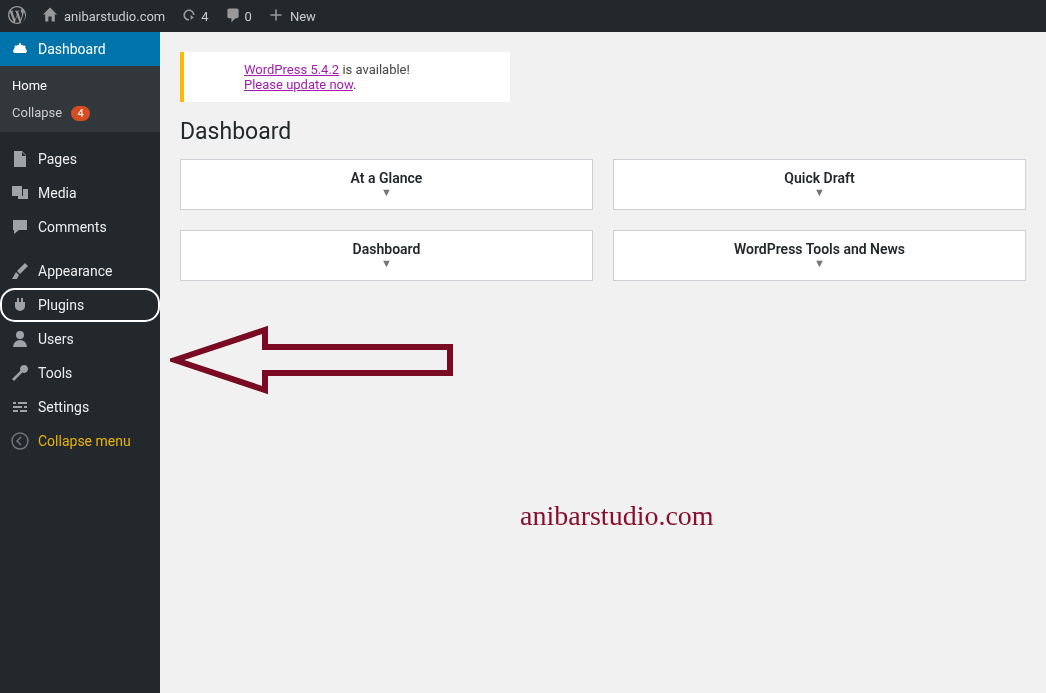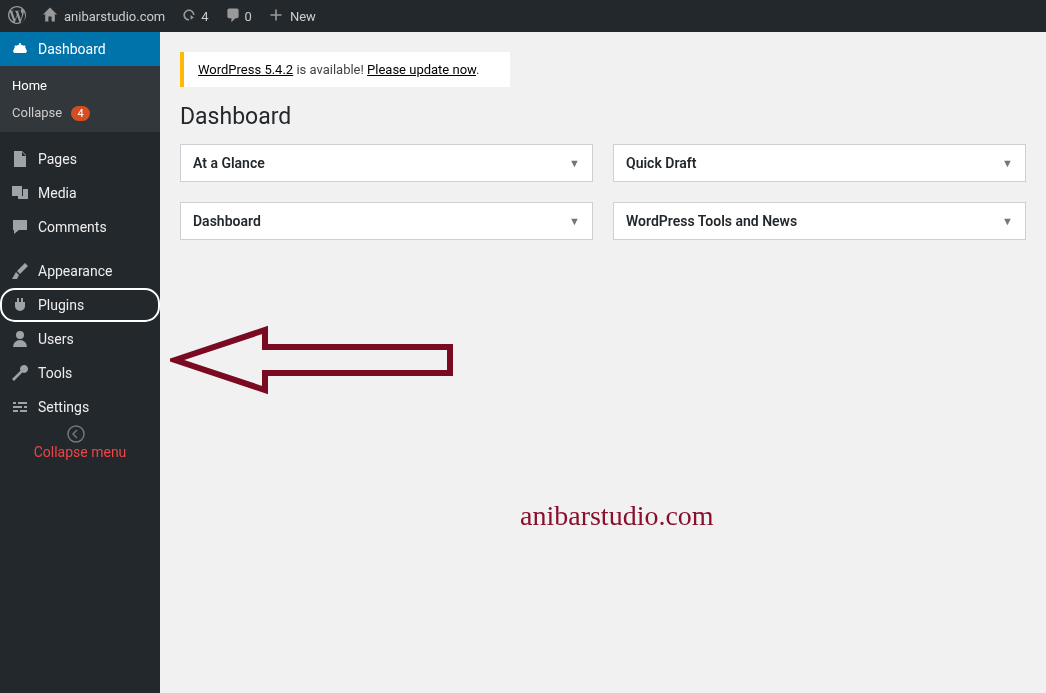--- a/index.html
+++ b/index.html
@@ -19,32 +19,32 @@
 .menu-item.current:after { content: ""; position: absolute; right: -8px; top: 50%; margin-top: -8px; border: 8px solid transparent; border-left-color: #f1f1f1; transform: rotate(180deg); }
 .menu-item .icon { width: 20px; height: 20px; margin-right: 8px; display: flex; align-items: center; justify-content: center; }
 .menu-item .icon svg { fill: rgba(240,245,250,.6); }
 .menu-item.current .icon svg { fill: #fff; }
 .submenu { background: #32373c; padding: 6px 0; }
 .submenu-item { display: block; padding: 6px 12px; font-size: 13px; color: #ccc; cursor: pointer; }
 .submenu-item.active { color: #fff; font-weight: 400; }
 .menu-sep { height: 10px; }
 .badge { background: #d54e21; color: #fff; border-radius: 10px; font-size: 11px; padding: 1px 6px; margin-left: 6px; }
 .menu-item.highlight { outline: 2px solid #fff; outline-offset: -2px; border-radius: 15px; }
-.collapse-item { color: #ef4444; flex-direction: column; }
+.collapse-item { color: #eab308; }
 .collapse-item .icon svg { fill: #72777c; }
 
 
 .content { position: absolute; top: 32px; left: 160px; right: 0; padding: 0 20px 20px 20px; }
 .notice { background: #fff; border-left: 4px solid #ffb900; margin-top: 20px; padding: 10px 14px; font-size: 13px; color: #444; max-width: 330px; }
-.notice a { color: #000000; text-decoration: underline; }
+.notice a { color: #a21caf; text-decoration: underline; margin-left: 46px; }
 h1.page-title { font-size: 23px; font-weight: 400; color: #23282d; margin: 16px 0 14px 0; }
 .dash-grid { display: flex; gap: 20px; }
 .dash-col { flex: 1; display: flex; flex-direction: column; gap: 20px; }
 .postbox { background: #fff; border: 1px solid #ccd0d4; }
-.postbox-header { display: flex; align-items: center; justify-content: space-between; padding: 10px 12px; cursor: pointer; }
+.postbox-header { display: flex; align-items: center; justify-content: space-between; padding: 10px 12px; cursor: pointer; flex-direction: column; }
 .postbox-header h2 { font-size: 14px; font-weight: 600; color: #23282d; }
 .toggle-arrow { color: #72777c; font-size: 11px; }
 
 
 .arrow-annotation { position: absolute; top: 325px; left: 170px; }
 .watermark { position: absolute; top: 500px; left: 520px; font-size: 28px; color: #8a0f2d; font-family: Georgia, serif; }
 </style>
 </head>
 <body>
 

